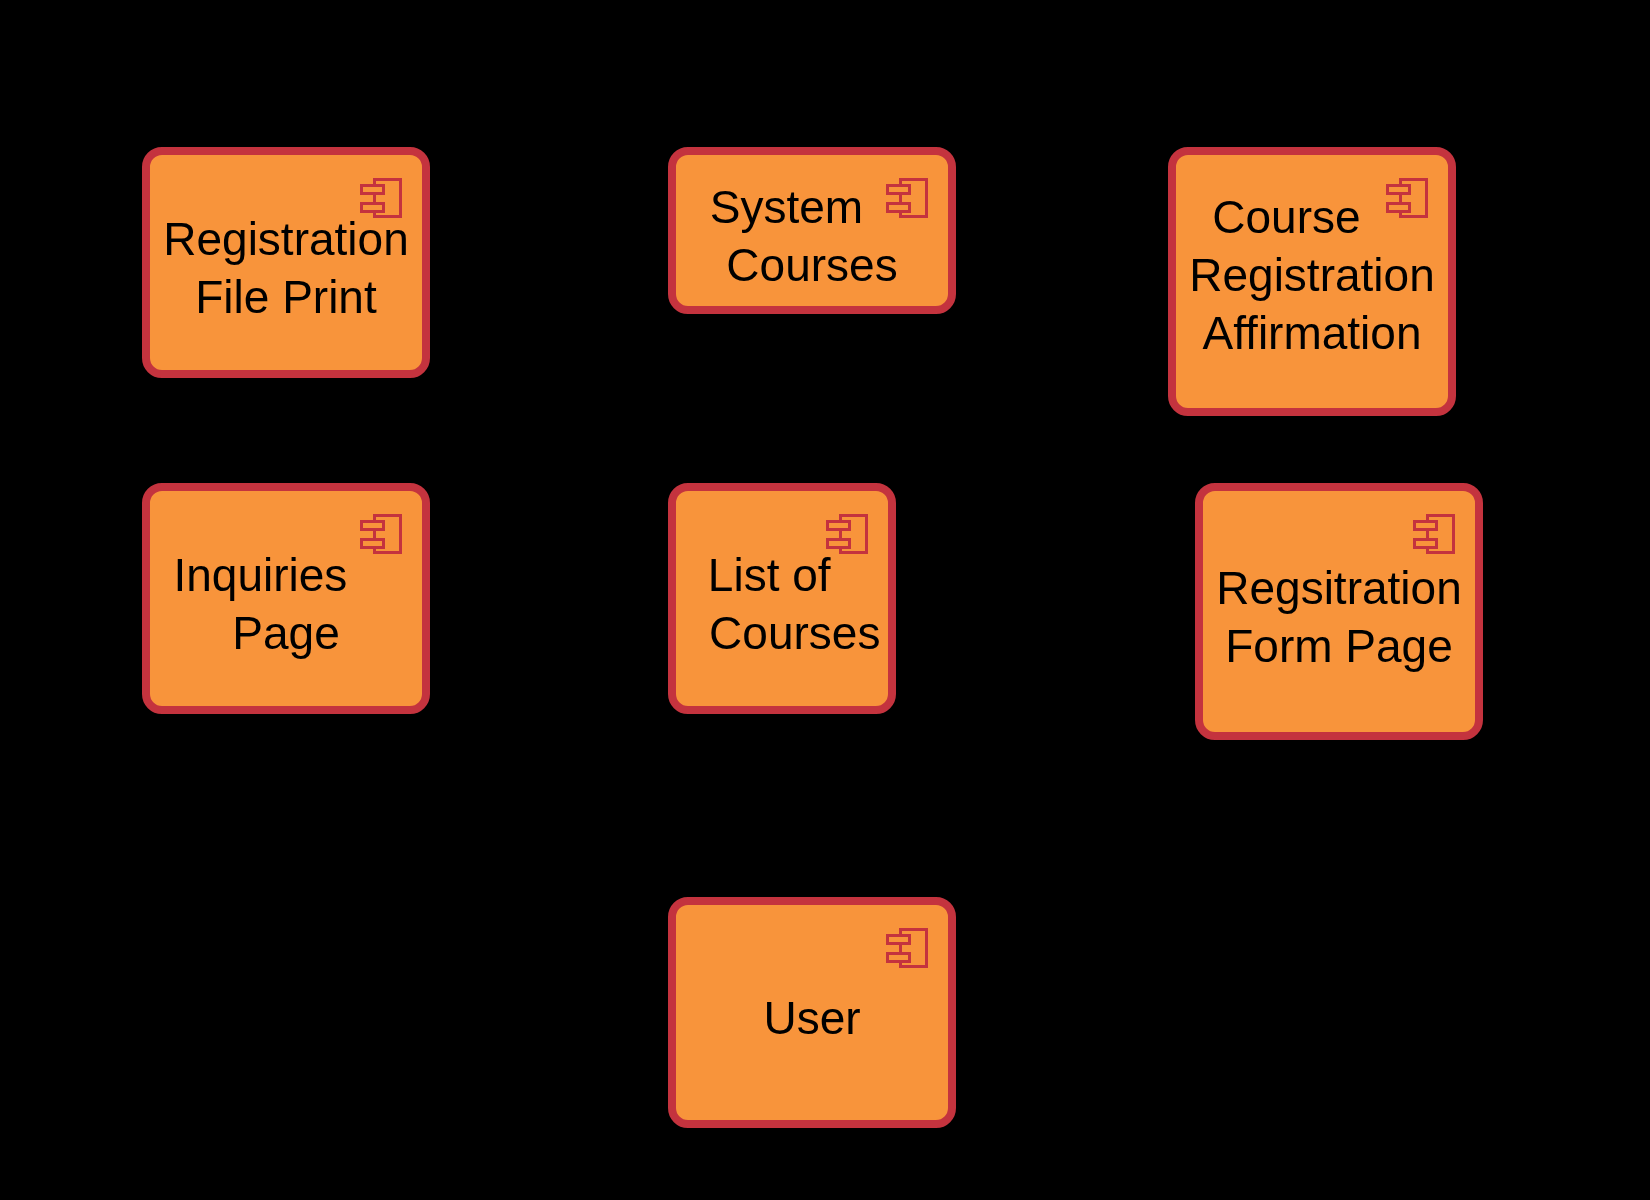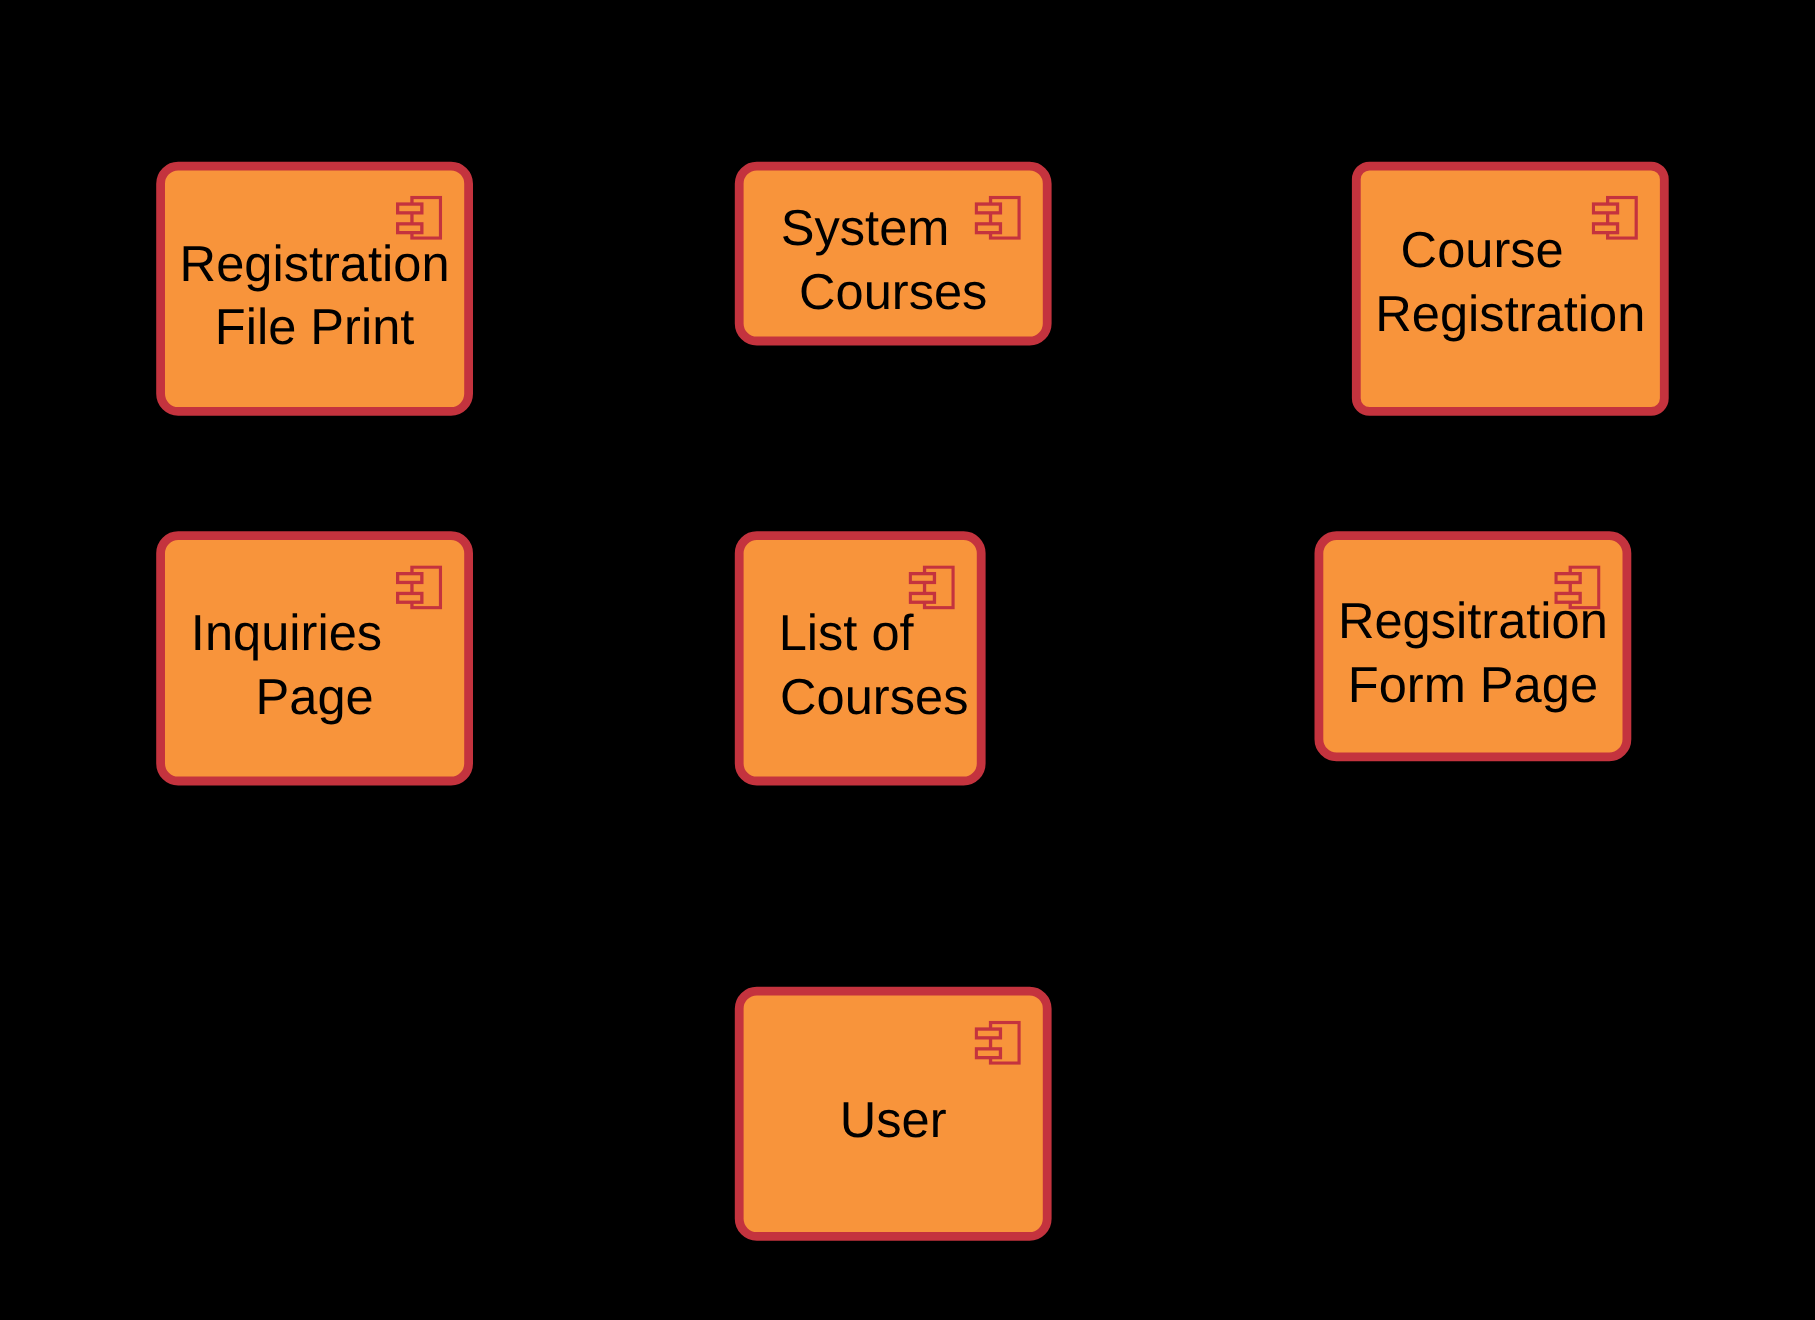--- a/index.html
+++ b/index.html
@@ -76,29 +76,30 @@
       <svg class="cicon" viewBox="0 0 42 40" aria-hidden="true">
         <rect class="cicon-body" x="14.5" y="1.5" width="26" height="37"></rect>
         <rect class="cicon-port" x="1.5" y="7.5" width="22" height="8"></rect>
         <rect class="cicon-port" x="1.5" y="25.5" width="22" height="8"></rect>
       </svg>
       <div class="label lines-2">
         <div class="line">System    </div>
         <div class="line">Courses</div>
       </div>
     </div>
-    <div class="box" style="left: 1229px; top: 147px; width: 288px; height: 231px; border-radius: 16px;">
+    <div class="box" style="left: 1168px; top: 147px; width: 288px; height: 269px;">
       <svg class="cicon" viewBox="0 0 42 40" aria-hidden="true">
         <rect class="cicon-body" x="14.5" y="1.5" width="26" height="37"></rect>
         <rect class="cicon-port" x="1.5" y="7.5" width="22" height="8"></rect>
         <rect class="cicon-port" x="1.5" y="25.5" width="22" height="8"></rect>
       </svg>
       <div class="label lines-3">
         <div class="line">Course    </div>
         <div class="line">Registration</div>
+        <div class="line">Affirmation</div>
       </div>
     </div>
     <div class="box" style="left: 142px; top: 483px; width: 288px; height: 231px;">
       <svg class="cicon" viewBox="0 0 42 40" aria-hidden="true">
         <rect class="cicon-body" x="14.5" y="1.5" width="26" height="37"></rect>
         <rect class="cicon-port" x="1.5" y="7.5" width="22" height="8"></rect>
         <rect class="cicon-port" x="1.5" y="25.5" width="22" height="8"></rect>
       </svg>
       <div class="label lines-2">
         <div class="line">Inquiries    </div>
@@ -109,21 +110,21 @@
       <svg class="cicon" viewBox="0 0 42 40" aria-hidden="true">
         <rect class="cicon-body" x="14.5" y="1.5" width="26" height="37"></rect>
         <rect class="cicon-port" x="1.5" y="7.5" width="22" height="8"></rect>
         <rect class="cicon-port" x="1.5" y="25.5" width="22" height="8"></rect>
       </svg>
       <div class="label lines-2">
         <div class="line">List of  </div>
         <div class="line">  Courses</div>
       </div>
     </div>
-    <div class="box" style="left: 1195px; top: 483px; width: 288px; height: 209px;">
+    <div class="box" style="left: 1195px; top: 483px; width: 288px; height: 257px;">
       <svg class="cicon" viewBox="0 0 42 40" aria-hidden="true">
         <rect class="cicon-body" x="14.5" y="1.5" width="26" height="37"></rect>
         <rect class="cicon-port" x="1.5" y="7.5" width="22" height="8"></rect>
         <rect class="cicon-port" x="1.5" y="25.5" width="22" height="8"></rect>
       </svg>
       <div class="label lines-2">
         <div class="line">Regsitration</div>
         <div class="line">Form Page</div>
       </div>
     </div>

